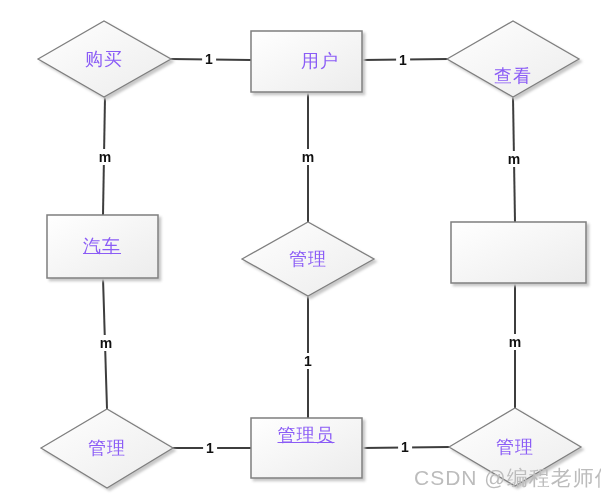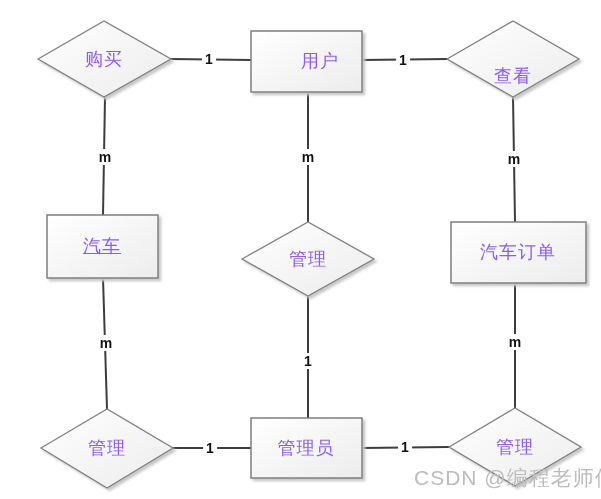--- a/index.html
+++ b/index.html
@@ -62,22 +62,21 @@
     <g fill="url(#shapeGrad)" stroke="#7f7f7f" stroke-width="1.5" filter="url(#softShadow)">
       <rect x="251" y="31" width="111" height="61"></rect>
       <rect x="47" y="215" width="111" height="63"></rect>
       <rect x="451" y="222" width="135" height="61"></rect>
       <rect x="251" y="418" width="111" height="60"></rect>
     </g>
   </svg>
 
   <span class="lbl" style="left:320px;top:61px;">用户</span>
   <span class="lbl" style="left:102px;top:246px;text-decoration:underline;">汽车</span>
-  <span class="lbl" style="left:518px;top:252px;">汽车订单</span>
-  <span class="lbl" style="left:306px;top:448px;">管理员</span>
+  <span class="lbl" style="left:306px;top:435px;text-decoration:underline;">管理员</span>
 
   <span class="lbl" style="left:104px;top:59px;">购买</span>
   <span class="lbl" style="left:513px;top:76px;">查看</span>
   <span class="lbl" style="left:308px;top:259px;">管理</span>
   <span class="lbl" style="left:107px;top:448px;">管理</span>
   <span class="lbl" style="left:515px;top:447px;">管理</span>
 
   <span class="edge-lbl" style="left:209px;top:59px;">1</span>
   <span class="edge-lbl" style="left:403px;top:60px;">1</span>
   <span class="edge-lbl" style="left:105px;top:157px;">m</span>

